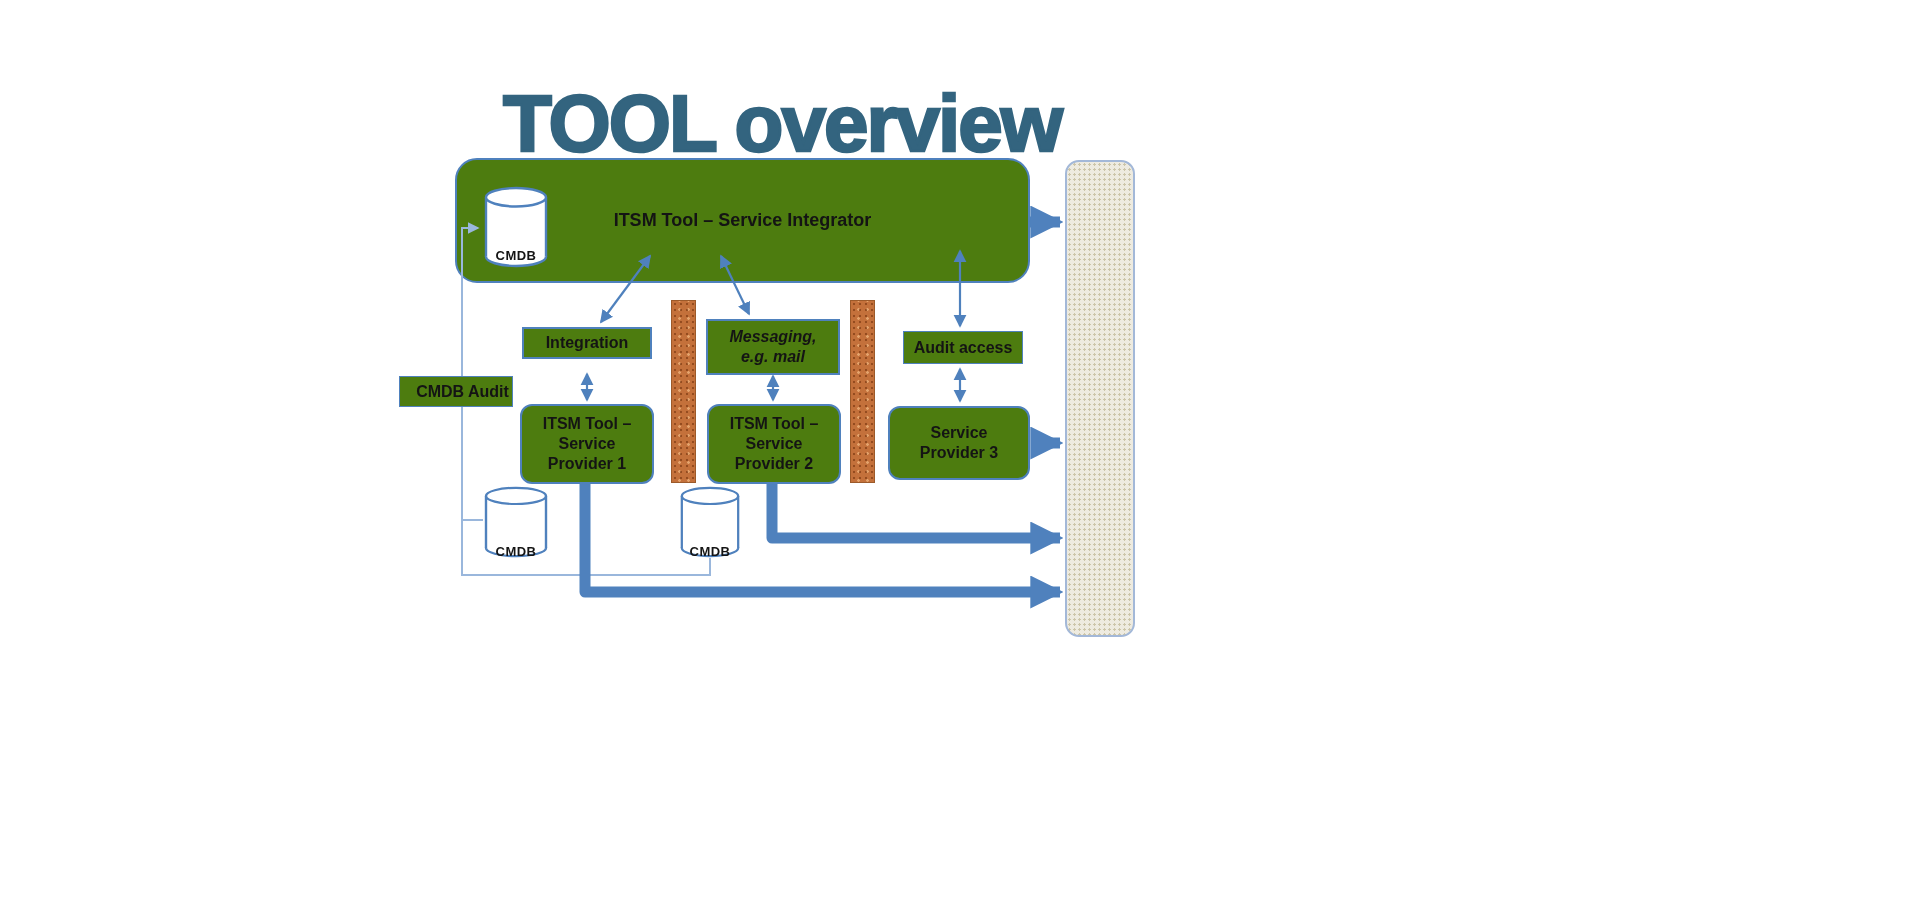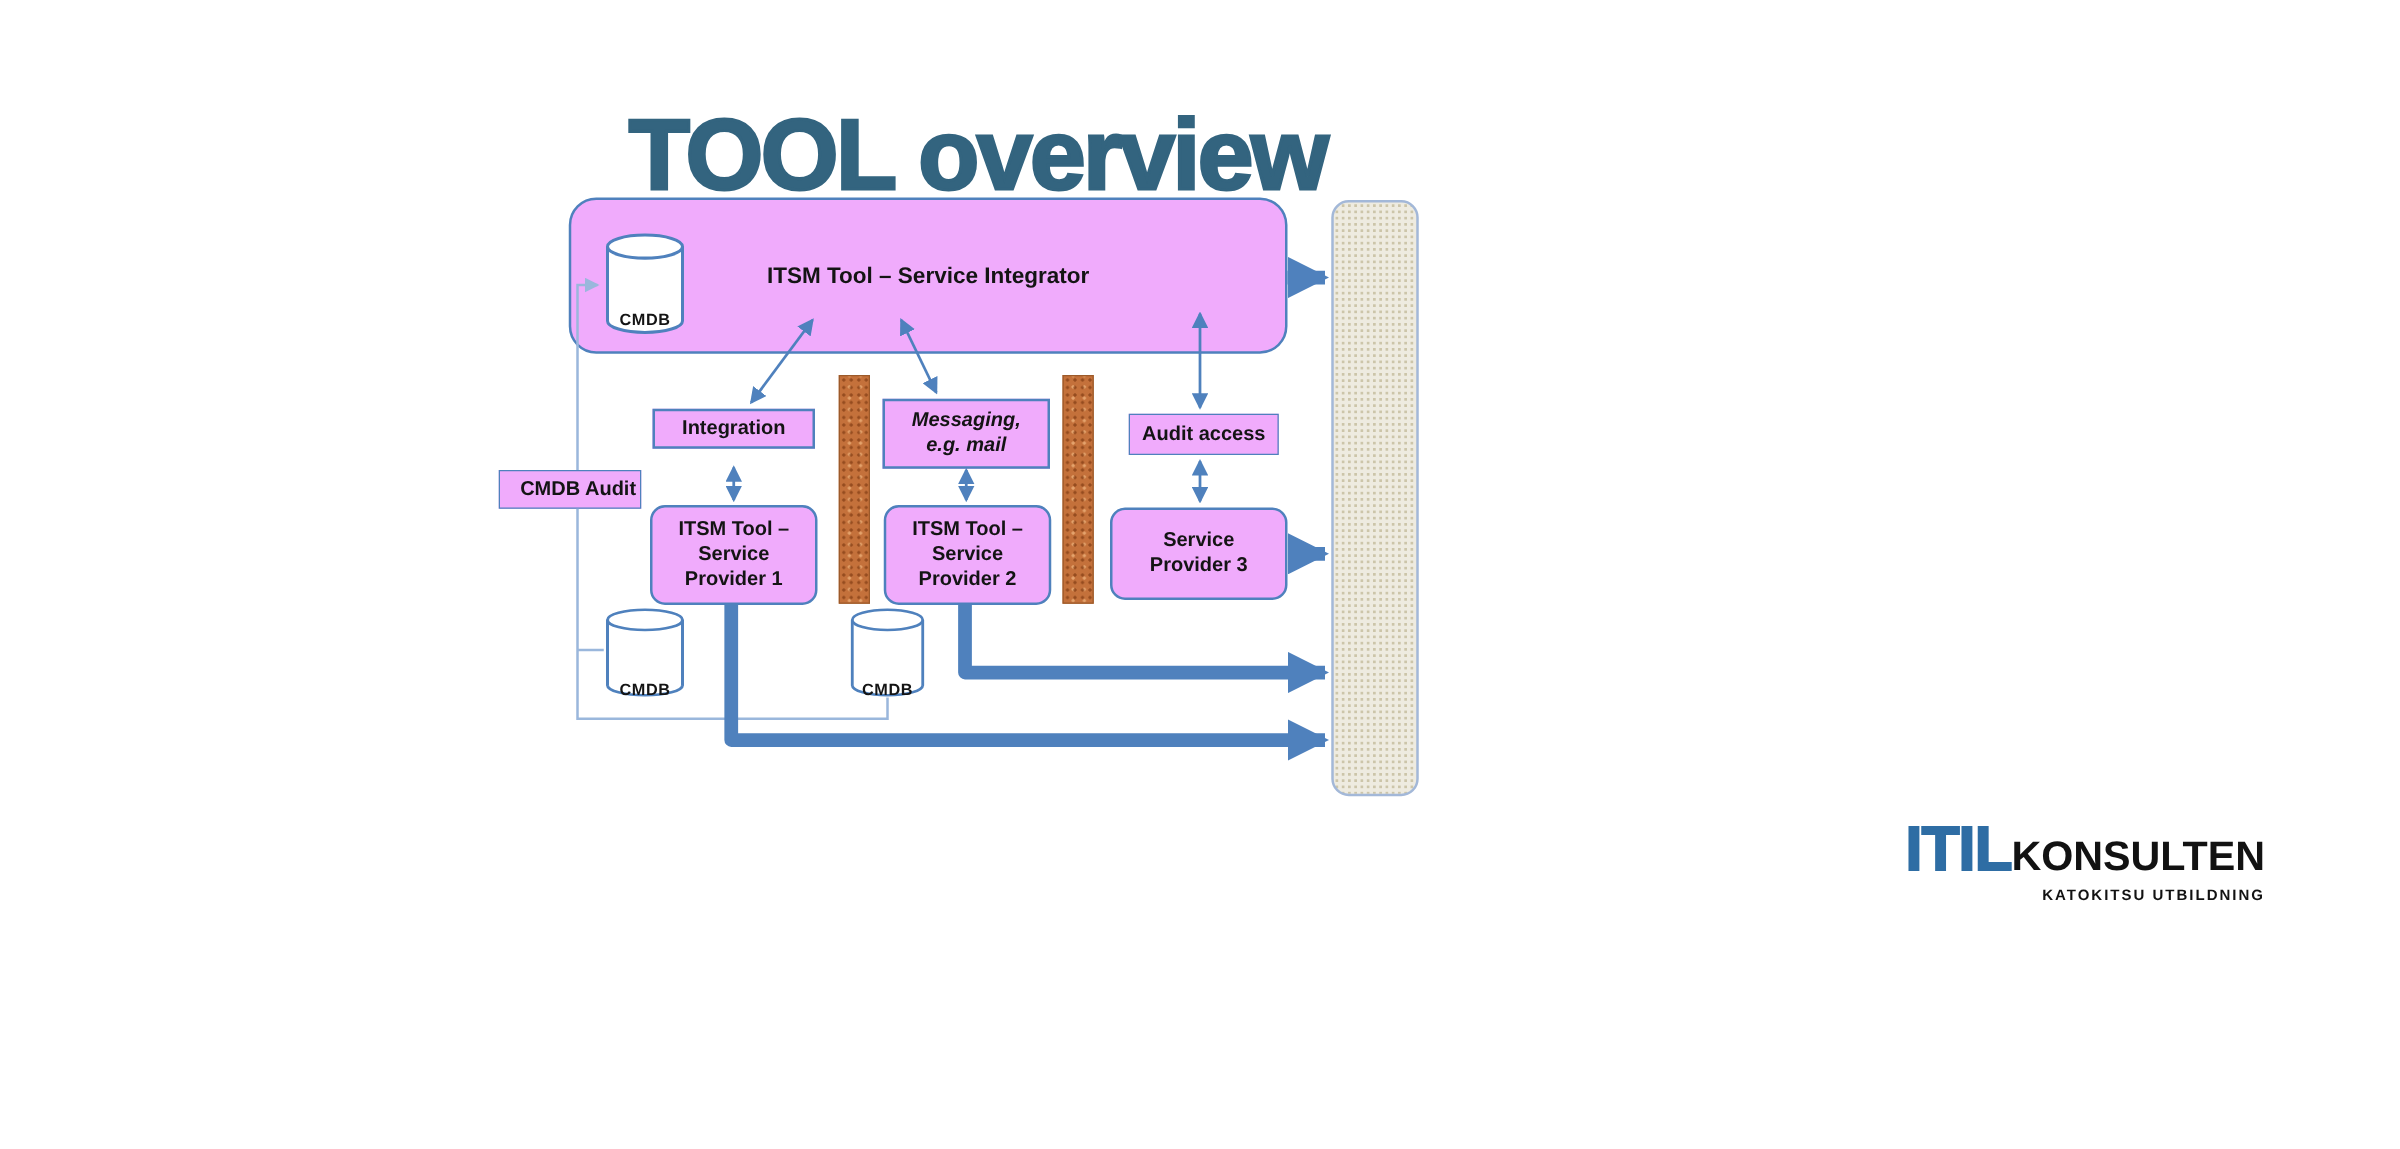--- a/index.html
+++ b/index.html
@@ -7,21 +7,21 @@
   .canvas { position:absolute; left:0; top:0; width:1920px; height:919px; overflow:hidden; background:#fff; }
 
   .title {
     position:absolute; top:38px; left:782px; transform:translateX(-50%);
     font-size:80px; font-weight:800; color:#33647f; letter-spacing:-2px;
     -webkit-text-stroke:2.5px #33647f; white-space:nowrap; z-index:5;margin-top:40px;
   }
 
   
   .dbox {
-    position:absolute; background:#f0abfc; border:2.5px solid #4f81bd;
+    position:absolute; background:#4d7c0f; border:2.5px solid #4f81bd;
     display:flex; align-items:center; justify-content:center; text-align:center;
     color:#141414; z-index:3; font-weight:600;
   }
   .dbox.thin { border-width:1.5px; }
   .rounded-lg { border-radius:22px; }
   .rounded-md { border-radius:12px; }
   .ml { white-space:pre-line; line-height:1.25; }
 
   .integrator { left:455px; top:158px; width:575px; height:125px; font-size:18px; font-weight:700; }
   .integration { left:522px; top:327px; width:130px; height:32px; font-size:16px; }
@@ -189,21 +189,14 @@
 Service
 Provider 2</span>
   </div>
 
   <div class="dbox rounded-md sp3">
     <span class="ml">Service
 Provider 3</span>
   </div>
 
 
-  <div class="logo">
-    <div class="logo-row">
-      <span class="logo-itil">ITIL</span>
-      <span class="logo-konsulten">KONSULTEN</span>
-    </div>
-    <div class="logo-tagline">KATOKITSU UTBILDNING</div>
-  </div>
 
 </div>
 
 </body></html>

